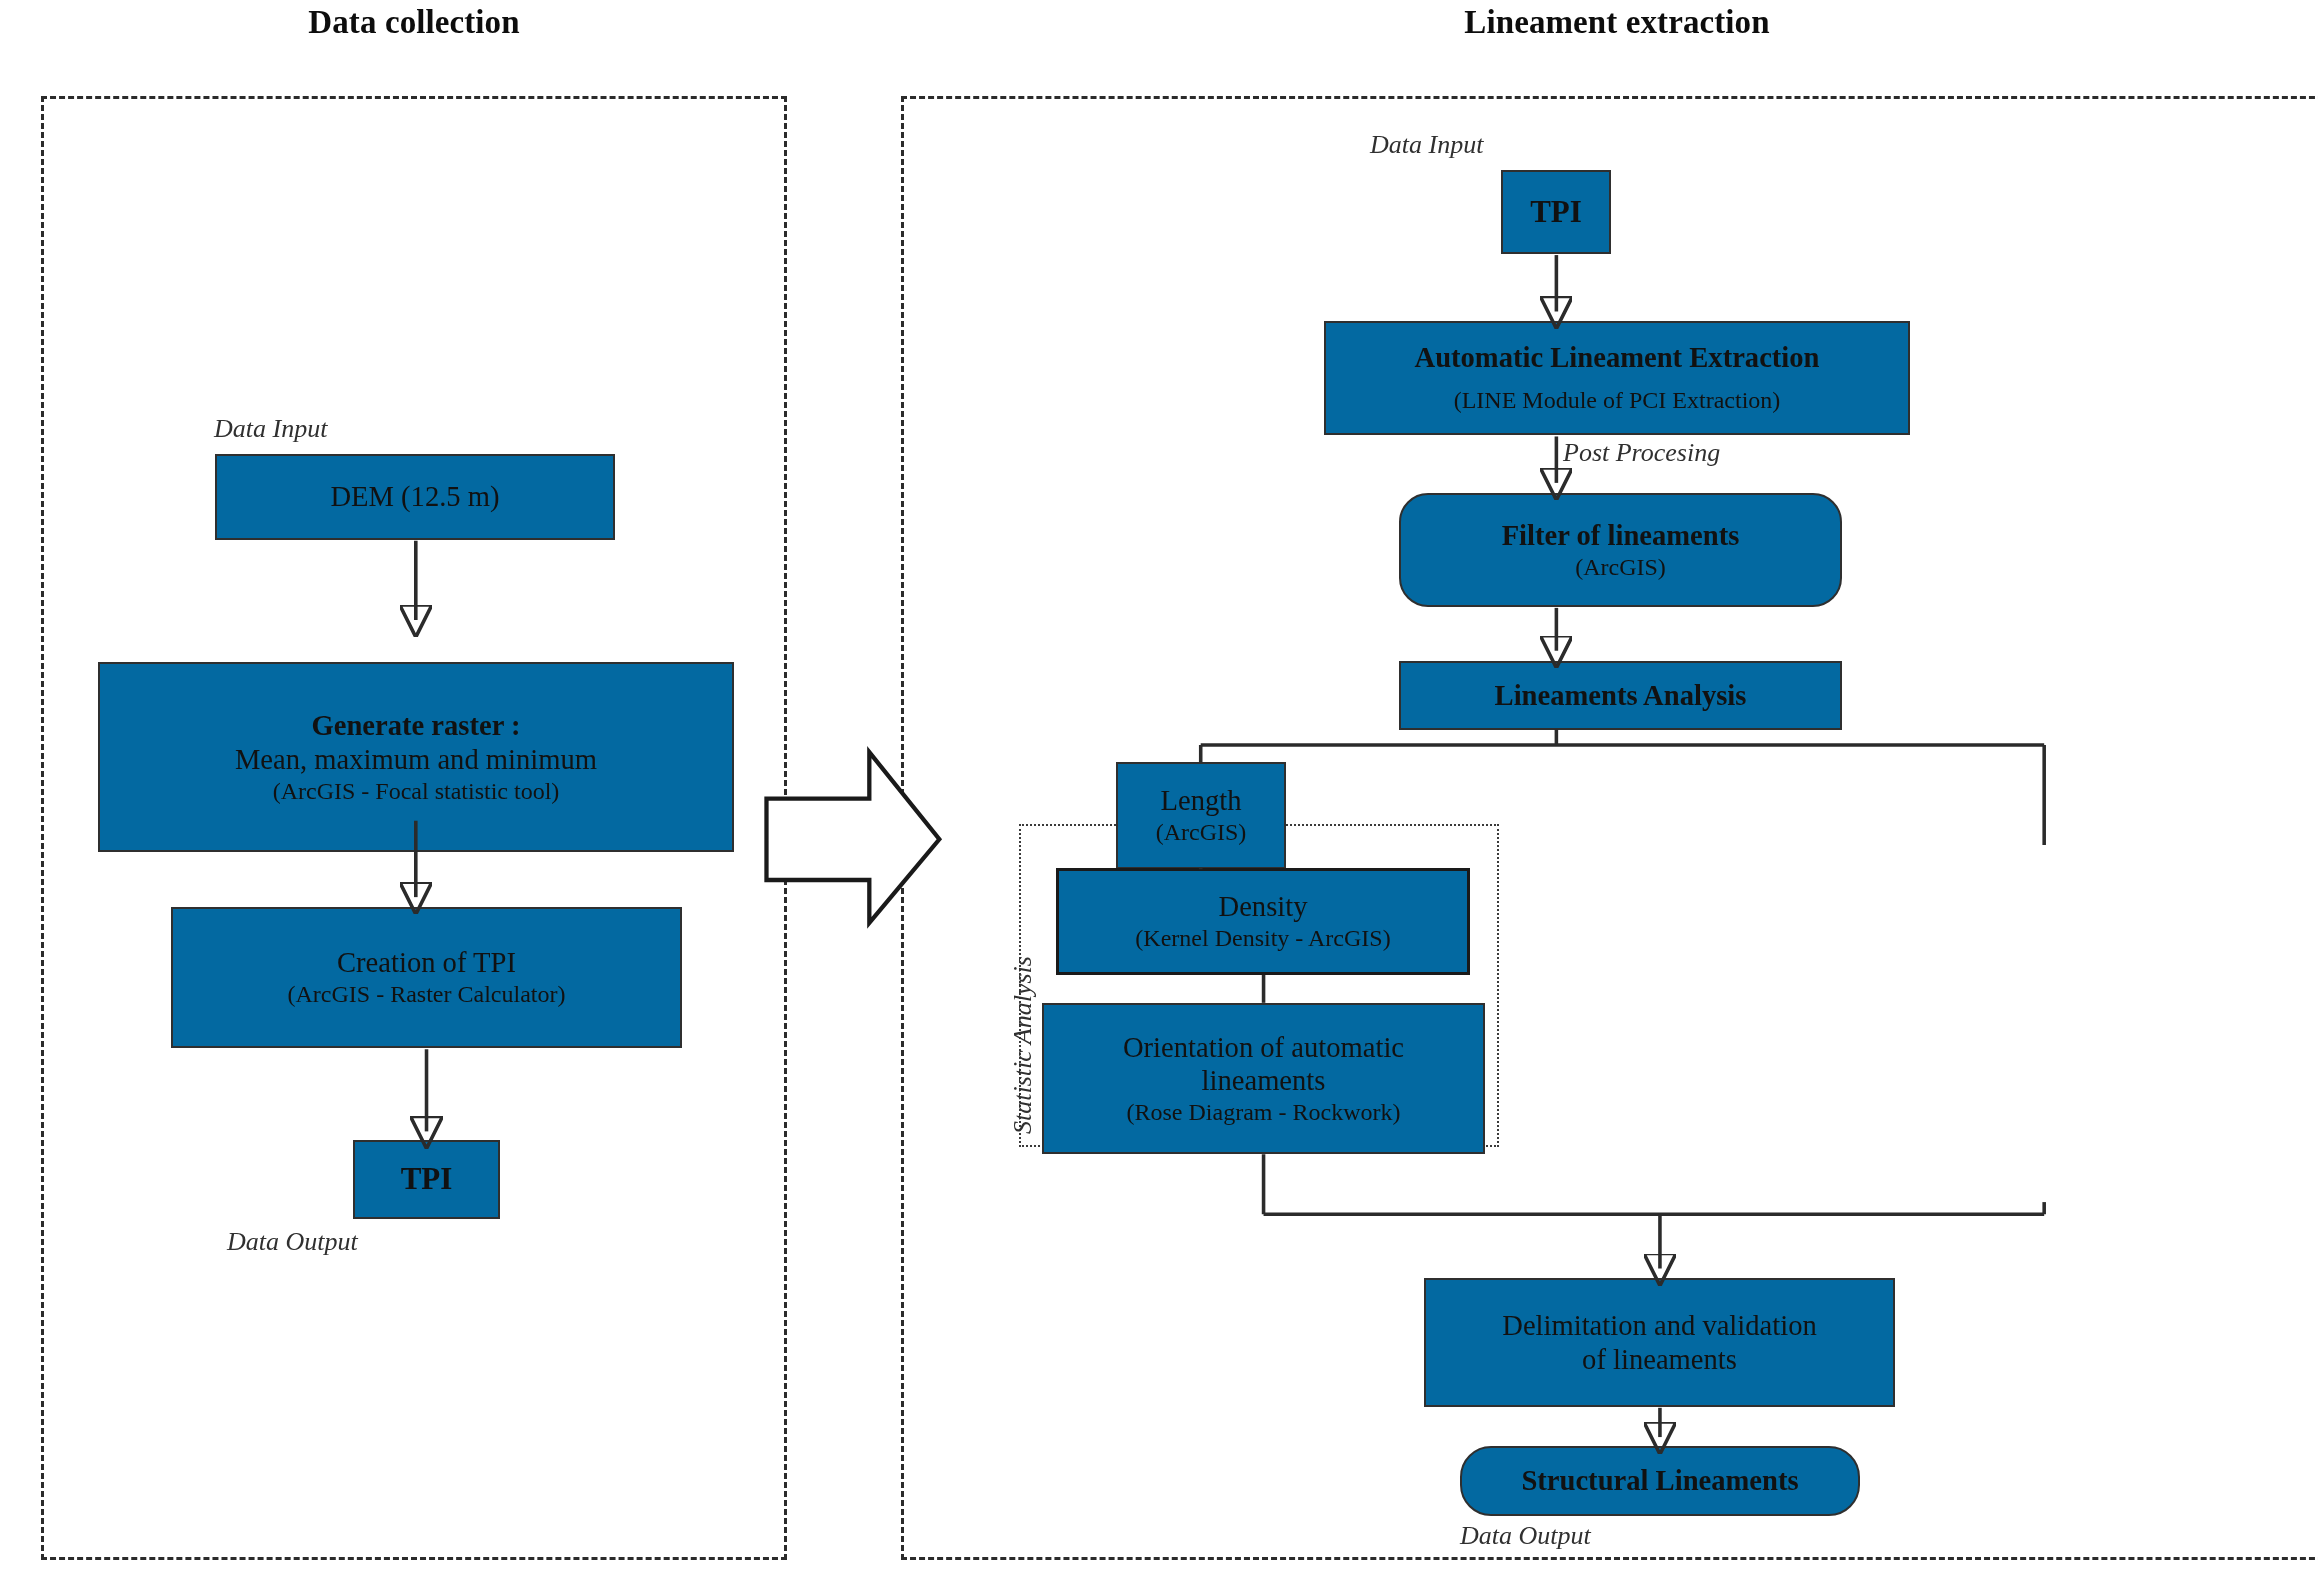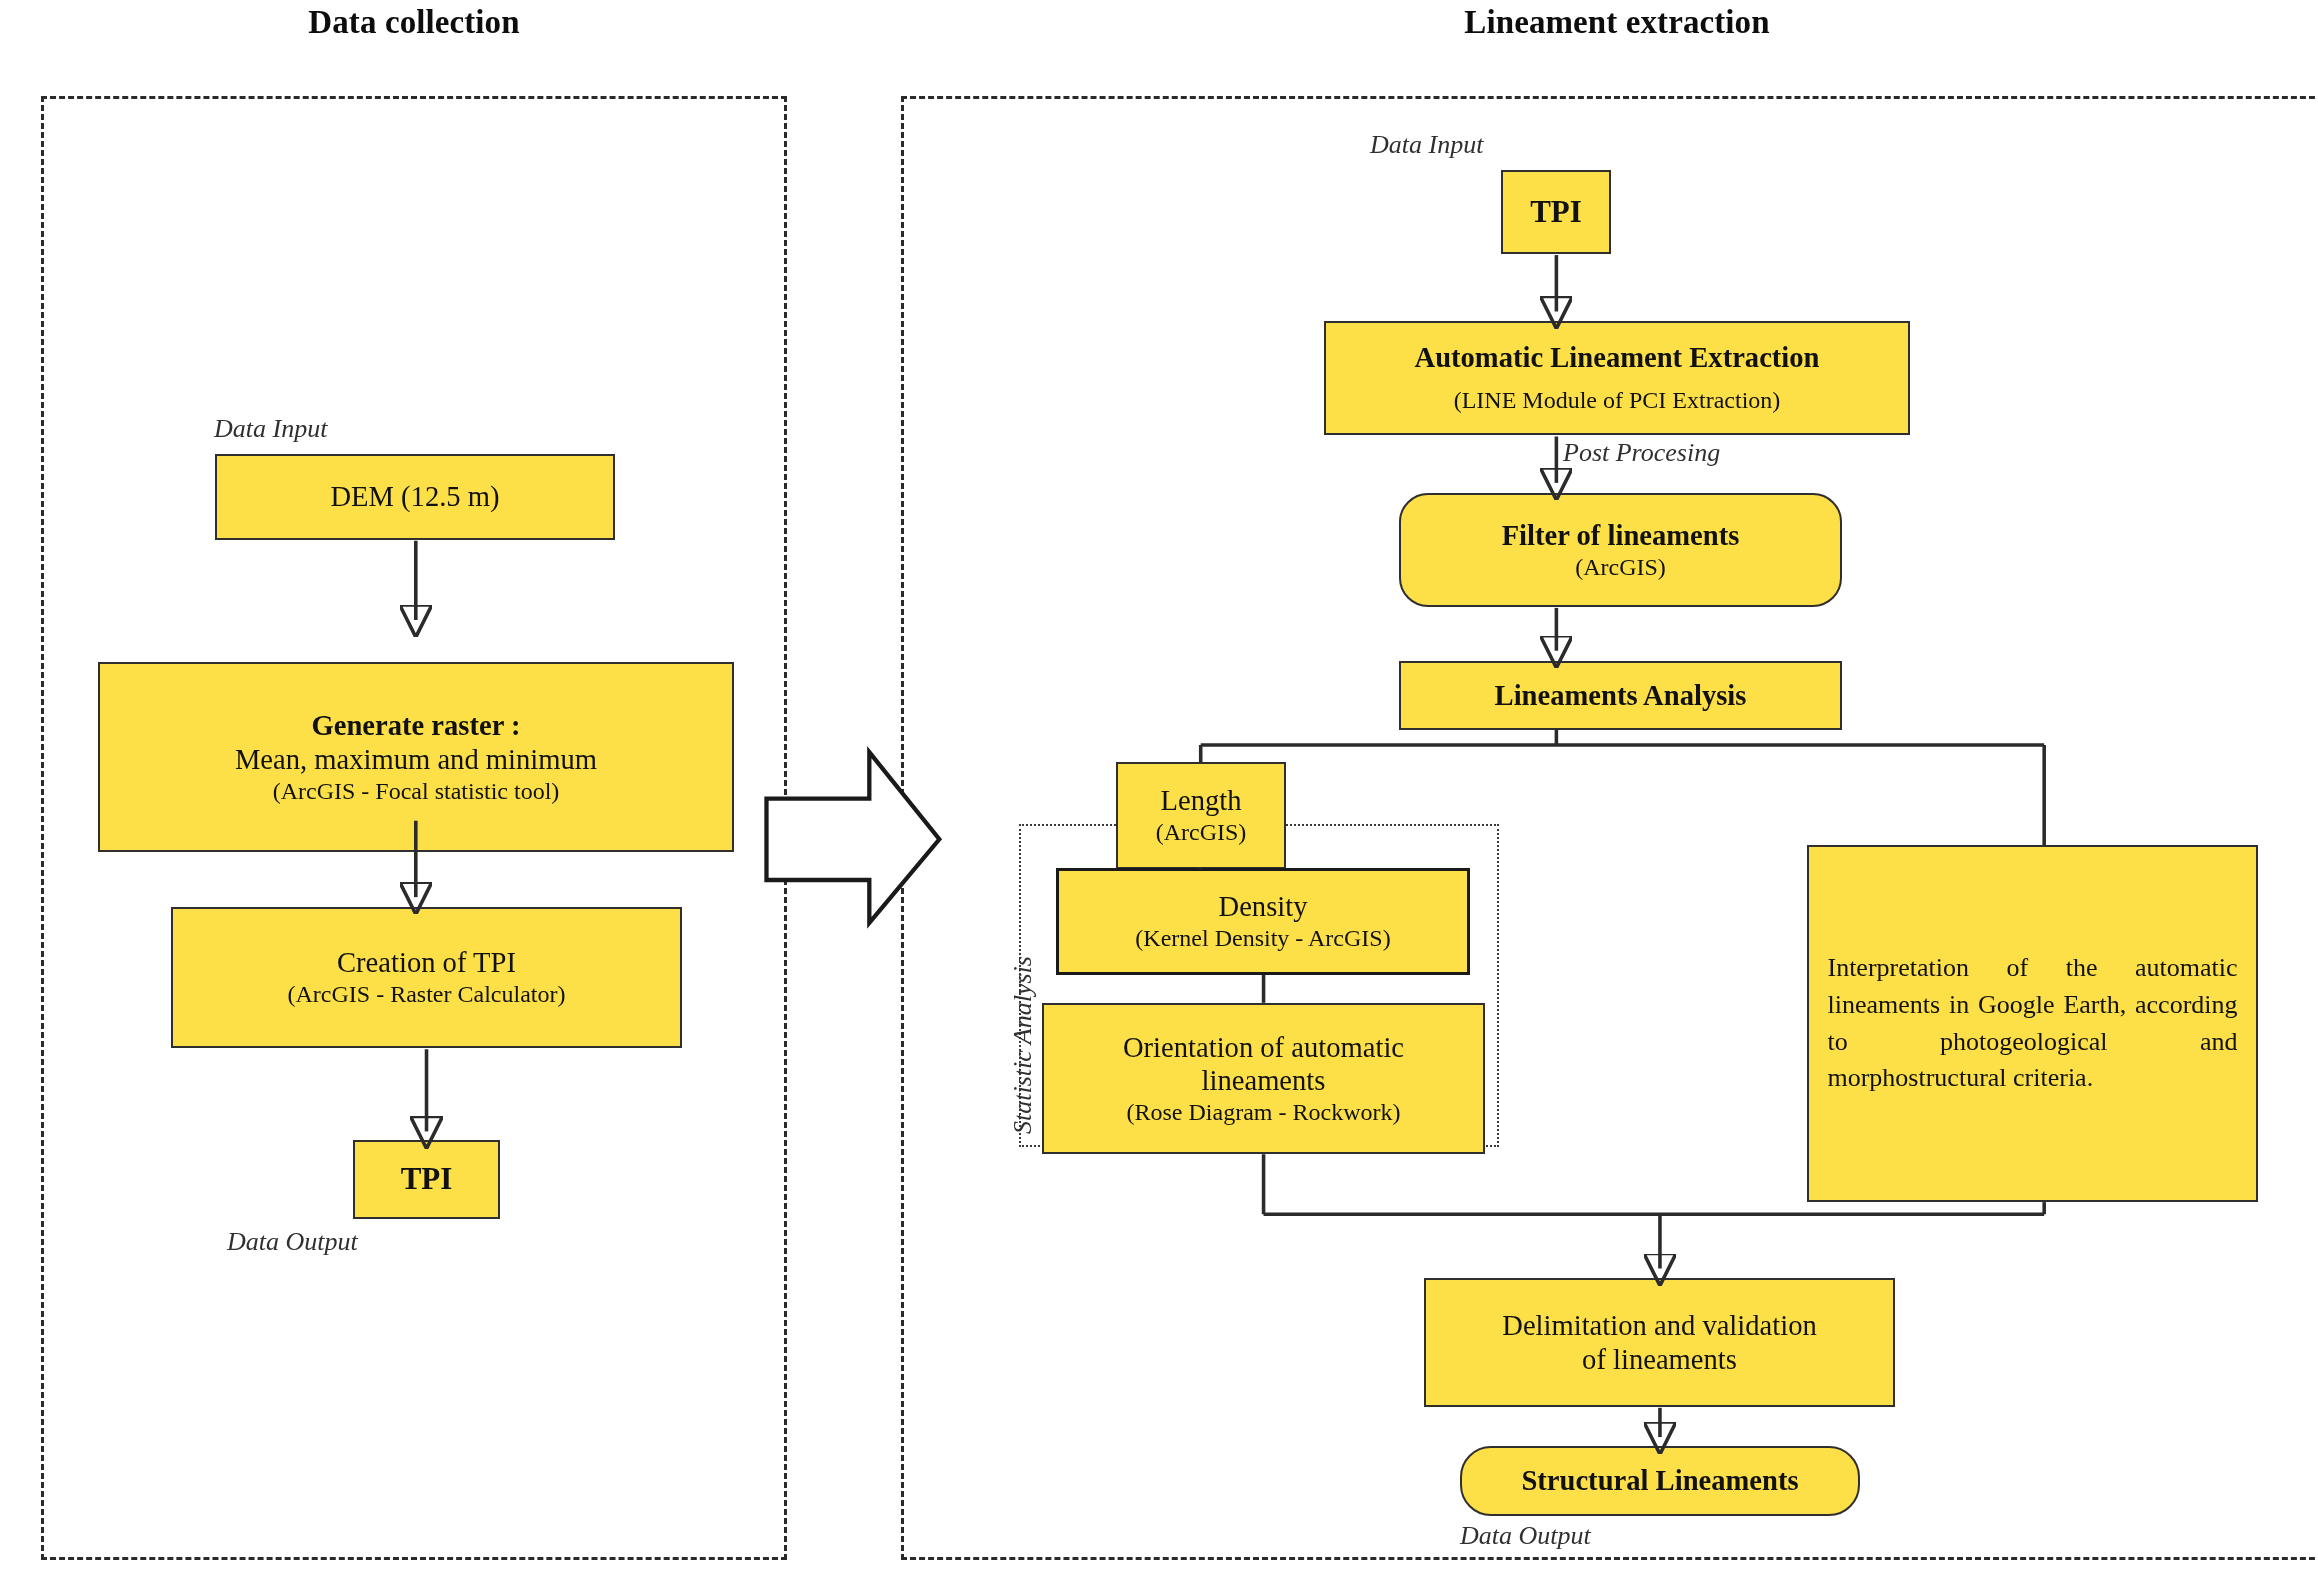--- a/index.html
+++ b/index.html
@@ -6,21 +6,21 @@
   body{width:2319px;height:1590px;position:relative;
        font-family:"Liberation Serif","DejaVu Serif",serif;color:#111;}
   #stage{position:absolute;left:0;top:0;width:2319px;height:1590px;overflow:hidden;margin-left:28px;}
 
   .panel-title{position:absolute;font-weight:bold;font-size:33px;letter-spacing:0.1px;
                text-align:center;white-space:nowrap;color:#0d0d0d;}
 
   .dashpanel{position:absolute;border:3.6px dashed #2b2b2b;box-sizing:border-box;background:transparent;}
   .dotpanel{position:absolute;border:2.9px dotted #3a3a3a;box-sizing:border-box;background:transparent;}
 
-  .node{position:absolute;box-sizing:border-box;border:2.1px solid #2f2f2f;background:#fde047;
+  .node{position:absolute;box-sizing:border-box;border:2.1px solid #2f2f2f;background:#0369a1;
         display:flex;flex-direction:column;align-items:center;justify-content:center;
         text-align:center;line-height:1.18;padding:4.3px 7.1px;}
   .node.thick{border-width:3.6px;border-color:#1a1a1a;}
   .node .l1{font-size:28.6px;}
   .node .l2{font-size:24px;}
   .node .b1{font-size:28.6px;font-weight:bold;}
   .node .b2{font-size:24px;}
   .node .big{font-size:31px;font-weight:bold;}
   .node .just{font-size:26px;text-align:justify;text-align-last:left;line-height:1.42;
               width:100%;padding:0 11.4px;box-sizing:border-box;}
@@ -102,23 +102,20 @@
     <span class="l1">Density</span>
     <span class="l2">(Kernel Density - ArcGIS)</span>
   </div>
 
   <div class="node" style="left:1014px;top:1003px;width:443px;height:151px;">
     <span class="l1">Orientation of automatic</span>
     <span class="l1">lineaments</span>
     <span class="l2">(Rose Diagram - Rockwork)</span>
   </div>
 
-  <div class="node" style="left:1779px;top:845px;width:451px;height:357px;">
-    <span class="just">Interpretation of the automatic lineaments in Google Earth, according to photogeological and morphostructural criteria.</span>
-  </div>
 
   <div class="node" style="left:1396px;top:1278px;width:471px;height:129px;">
     <span class="l1">Delimitation and validation</span>
     <span class="l1">of lineaments</span>
   </div>
 
   <div class="node" style="left:1432px;top:1446px;width:400px;height:70px;border-radius:31px;">
     <span class="b1">Structural Lineaments</span>
   </div>
 

